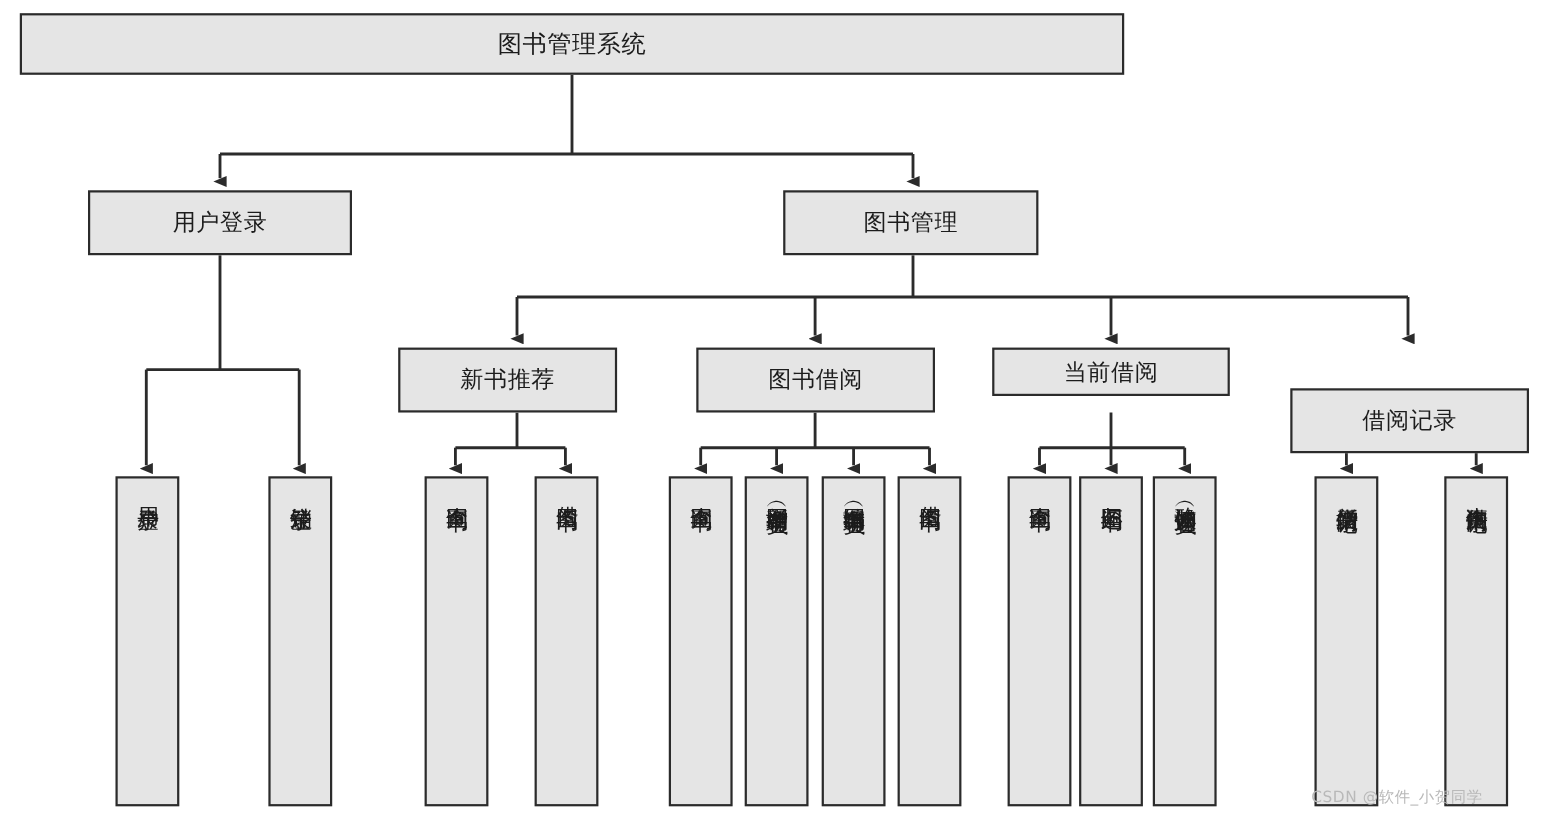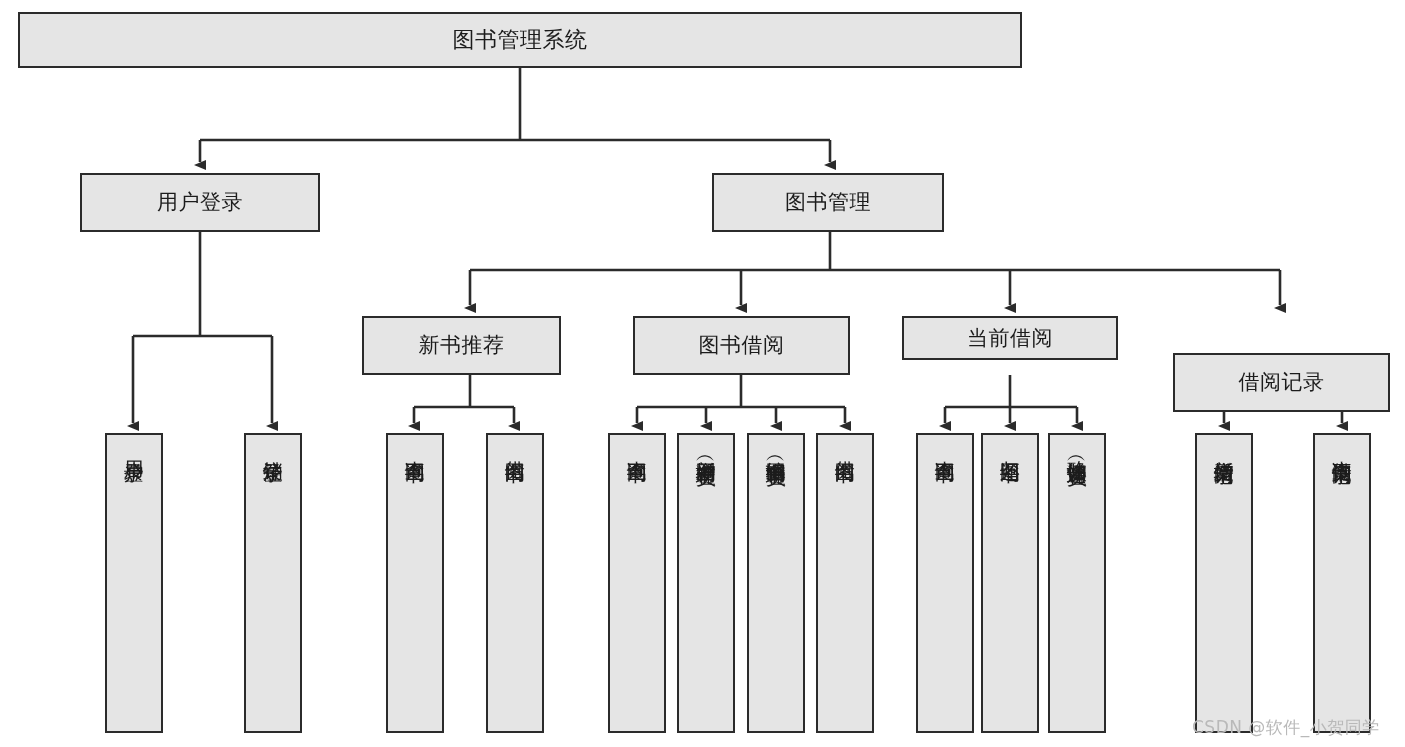--- a/index.html
+++ b/index.html
@@ -51,21 +51,21 @@
     letter-spacing:1px;
     white-space:normal;
     max-height:100%;
   }
   .node.leaf{
     align-items:flex-start;
     padding-top:10px;
   }
   .watermark{
     position:absolute;
-    font-size:17px;
+    font-size:14px;
     color:#b9b9b9;
     white-space:nowrap;
     letter-spacing:0.5px;
   }
 </style>
 </head>
 <body>
 
 <div id="canvas">
 

